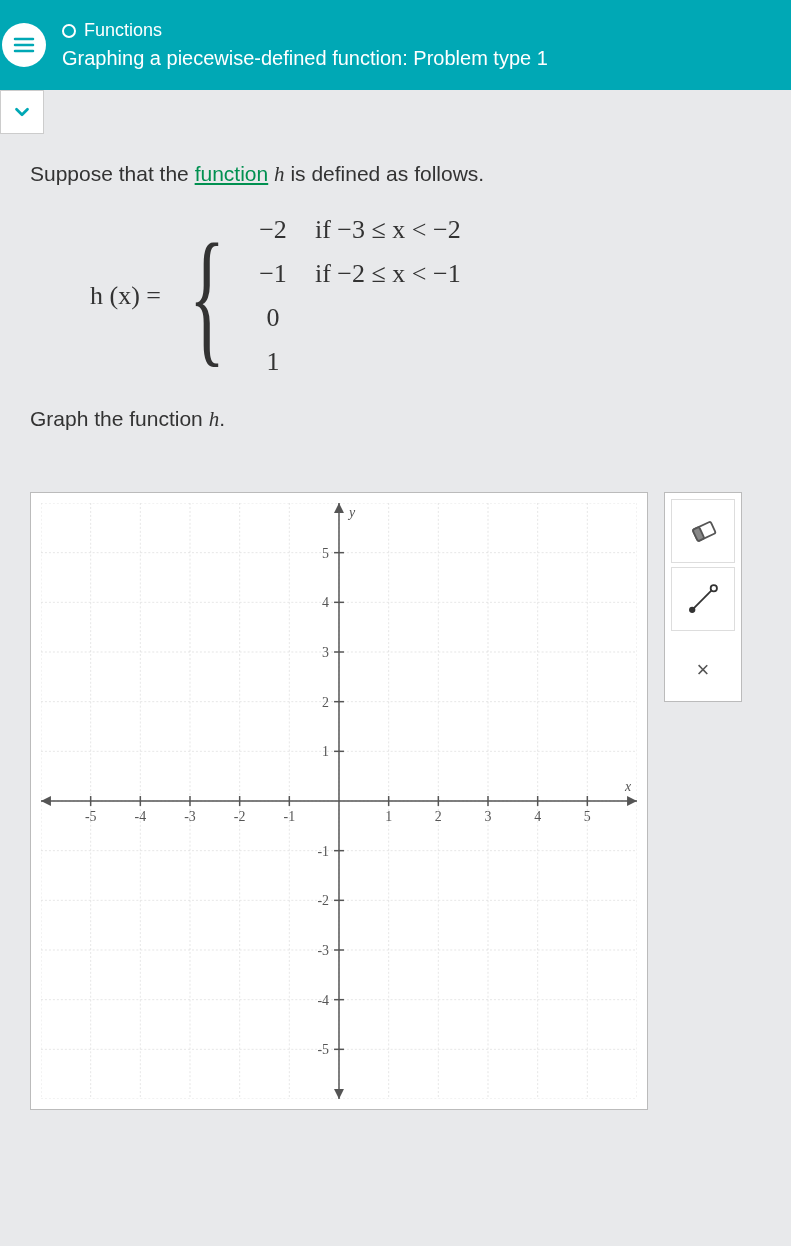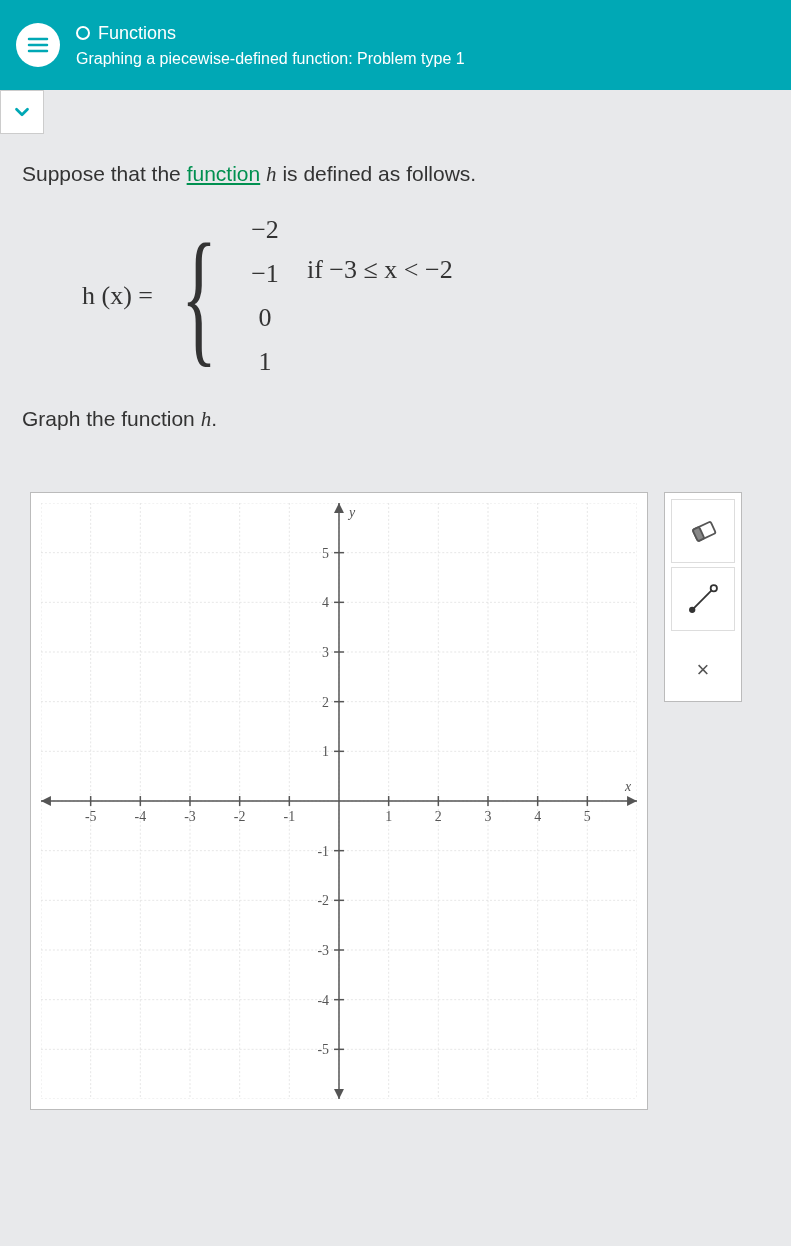--- a/index.html
+++ b/index.html
@@ -8,50 +8,50 @@
     background: #e8e9eb;
     width: 791px;
     height: 1246px;
     overflow: hidden;
   }
   .header {
     background: #00a8b5;
     color: #fff;
     display: flex;
     align-items: center;
-    padding: 12px 16px;
+    padding: 12px 2px;
     gap: 16px;
     min-height: 90px;
   }
   .menu-btn {
     background: #fff;
     width: 44px;
     height: 44px;
     border-radius: 50%;
     display: flex;
     align-items: center;
     justify-content: center;
     flex-shrink: 0;
     cursor: pointer;
   }
   .menu-btn svg { width: 24px; height: 24px; }
   .header-text { flex: 1; }
   .category-row { display: flex; align-items: center; gap: 8px; margin-bottom: 6px; font-size: 18px; }
   .cat-circle { width: 14px; height: 14px; border-radius: 50%; border: 2px solid #fff; display:inline-block; }
-  .lesson-title { font-size: 16px; font-weight: 400; }
+  .lesson-title { font-size: 20px; font-weight: 400; }
   .dropdown-btn {
     background: #fff;
     width: 44px; height: 44px;
     display: flex; align-items:center; justify-content:center;
     cursor:pointer;
     border:1px solid #ccc;
   }
   .dropdown-row { padding-left:0; }
   .content {
-    padding: 24px 22px;
+    padding: 24px 30px;
     color: #333;
     font-size: 21px;
   }
   .intro { margin-bottom: 24px; line-height:1.5; }
   .link { color: #009050; text-decoration: underline; }
   .math-var { font-style: italic; font-family: 'Times New Roman', serif; }
   .piecewise {
     display: flex;
     align-items: center;
     gap: 10px;
@@ -62,21 +62,21 @@
   .piecewise-left { }
   .brace {
     font-size: 150px;
     line-height: 150px;
     font-weight: 100;
     transform: scaleX(0.5);
   }
   .piecewise-body { display:flex; gap: 22px; }
   .piece-col { display:flex; flex-direction:column; gap:14px; }
   .piece-col.values { text-align:center; min-width:40px;}
-  .piece-col.conds { text-align:left;margin-top:40px; }
+  .piece-col.conds { text-align:left; }
   .instruction { margin-bottom: 36px; }
 
   .work-area {
     display:flex;
     align-items:flex-start;
     gap: 16px;
     padding: 0 30px;
   }
   .graph-box {
     background:#fff;
@@ -150,20 +150,21 @@
     <span class="brace">{</span>
     <div class="piecewise-body">
       <div class="piece-col values">
         <span>−2</span>
         <span>−1</span>
         <span>0</span>
         <span>1</span>
       </div>
       <div class="piece-col conds">
         <span>if −3 ≤ x &lt; −2</span>
+        <span>if −2 ≤ x &lt; −1</span>
       </div>
     </div>
   </div>
 
   <p class="instruction">
     <span>Graph the function </span><span class="math-var">h</span><span>.</span>
   </p>
 </div>
 
 <div class="work-area">

